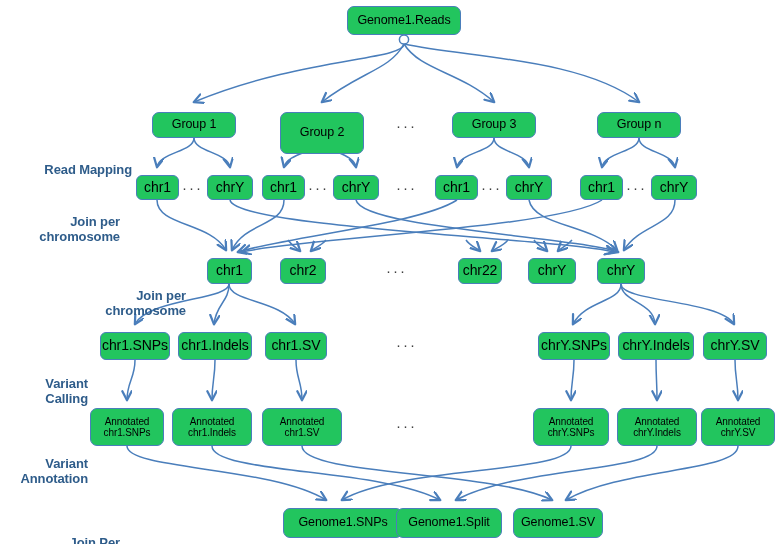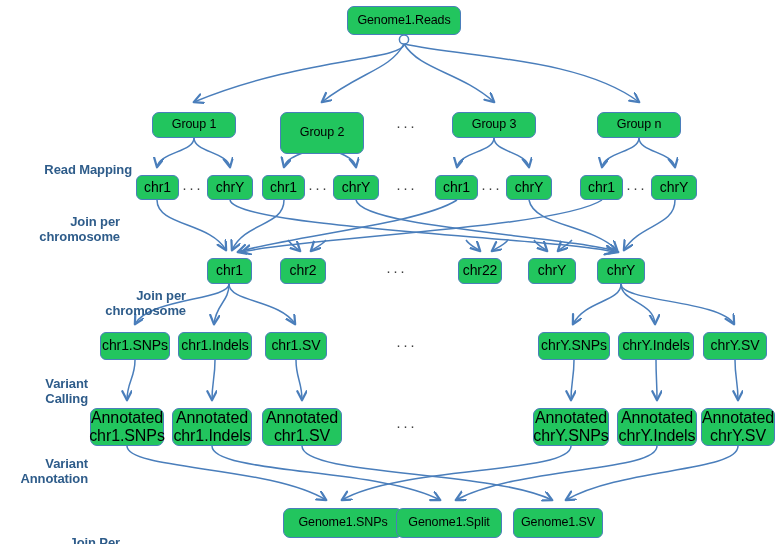--- a/index.html
+++ b/index.html
@@ -16,21 +16,21 @@
     display:flex;
     align-items:center;
     justify-content:center;
     text-align:center;
     font-size:12.5px;
     line-height:1.08;
     white-space:pre-line;
     letter-spacing:-0.1px;
   }
   .node.small{font-size:14px;border-radius:6px;}
-  .node.two-line{font-size:16px;line-height:1.12;}
+  .node.two-line{font-size:10px;line-height:1.12;}
   .stage-label{
     position:absolute;
     color:#2e5c8a;
     font-weight:bold;
     font-size:13px;
     line-height:1.18;
     text-align:right;
     white-space:pre-line;
     letter-spacing:-0.1px;
     margin-top:48px;
@@ -162,21 +162,21 @@
       <div class="node two-line" style="left: 262px; top: 408px; width: 80px; height: 38px; border-color: rgb(74, 126, 187); color: rgb(0, 0, 0);">Annotated
 chr1.SV</div>
       <div class="node two-line" style="left: 533px; top: 408px; width: 76px; height: 38px; border-color: rgb(74, 126, 187); color: rgb(0, 0, 0);">Annotated
 chrY.SNPs</div>
       <div class="node two-line" style="left: 617px; top: 408px; width: 80px; height: 38px; border-color: rgb(74, 126, 187); color: rgb(0, 0, 0);">Annotated
 chrY.Indels</div>
       <div class="node two-line" style="left: 701px; top: 408px; width: 74px; height: 38px; border-color: rgb(74, 126, 187); color: rgb(0, 0, 0);">Annotated
 chrY.SV</div>
       <div class="node" style="left: 283px; top: 508px; width: 120px; height: 30px; border-color: rgb(74, 126, 187); color: rgb(0, 0, 0);">Genome1.SNPs</div>
       <div class="node" style="left: 396px; top: 508px; width: 106px; height: 30px; border-color: rgb(74, 126, 187); color: rgb(0, 0, 0);">Genome1.Split</div>
-      <div class="node" style="left: 513px; top: 508px; width: 90px; height: 30px; border-color: rgb(74, 126, 187); color: rgb(0, 0, 0); border-radius: 6px;">Genome1.SV</div>
+      <div class="node" style="left: 513px; top: 508px; width: 90px; height: 30px; border-color: rgb(74, 126, 187); color: rgb(0, 0, 0);">Genome1.SV</div>
     </div>
   <div id="dots">
       <div class="ellipsis" style="left: 396px; top: 118px;">···</div>
       <div class="ellipsis" style="left: 182px; top: 180px;">···</div>
       <div class="ellipsis" style="left: 308px; top: 180px;">···</div>
       <div class="ellipsis" style="left: 396px; top: 180px;">···</div>
       <div class="ellipsis" style="left: 481px; top: 180px;">···</div>
       <div class="ellipsis" style="left: 626px; top: 180px;">···</div>
       <div class="ellipsis" style="left: 386px; top: 263px;">···</div>
       <div class="ellipsis" style="left: 396px; top: 337px;">···</div>

